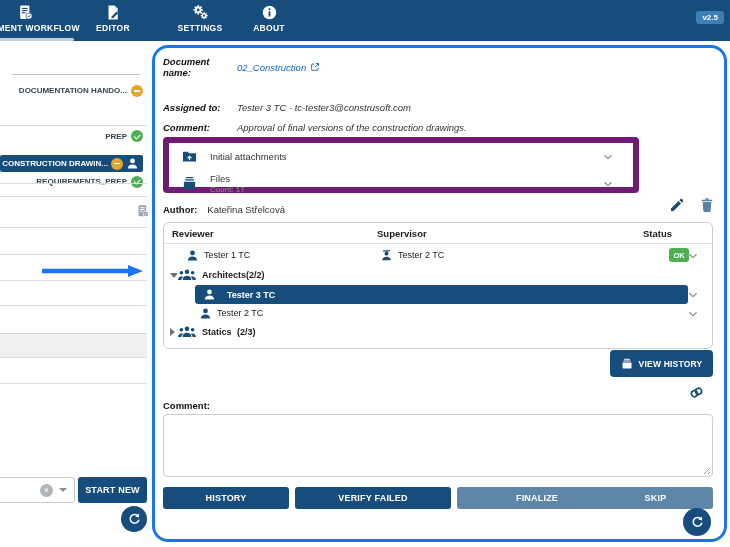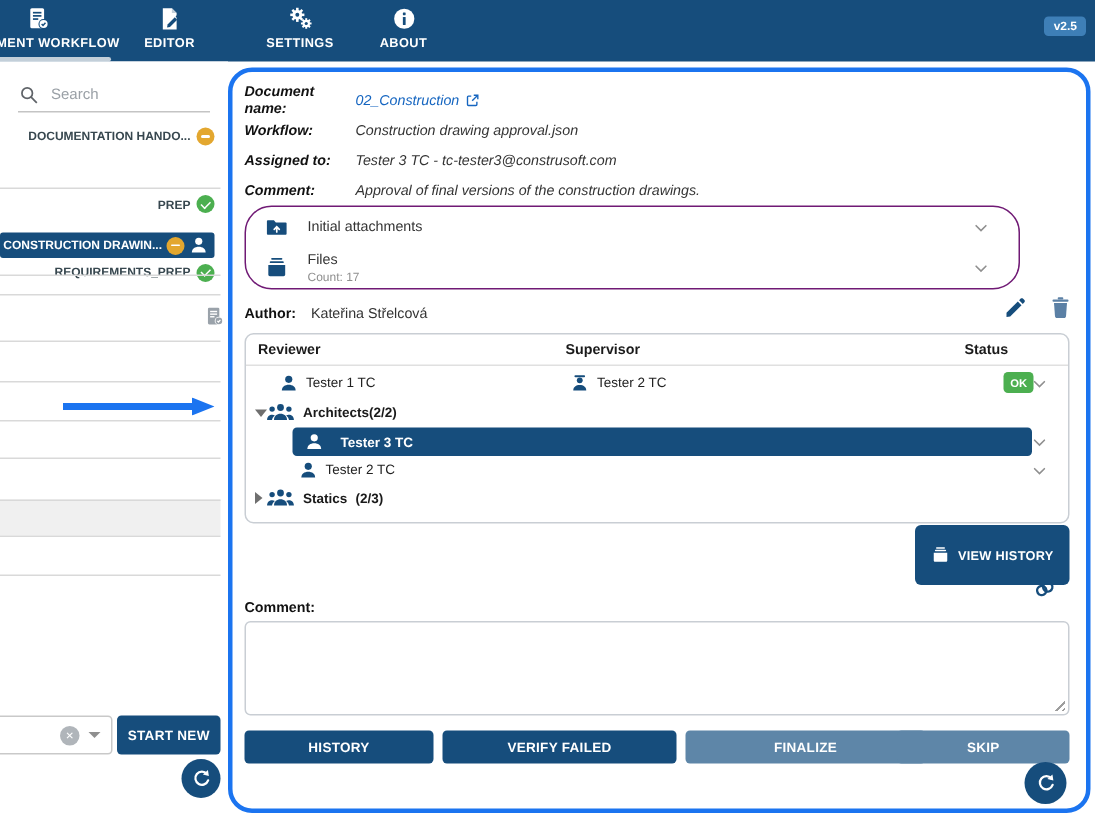--- a/index.html
+++ b/index.html
@@ -52,21 +52,21 @@
   .refresh-side{position:absolute;left:121px;top:465px;width:26px;height:26px;}
   .refresh-side svg,.refresh-panel svg{width:15px;height:15px;}
   
   .panel{position:absolute;left:152px;top:45px;width:575px;height:497px;box-sizing:border-box;
     border:3px solid #1b74f0;border-radius:16px;background:#fff;}
   .field-row{position:absolute;left:8px;height:16px;display:flex;align-items:center;font-style:italic;}
   .field-label{width:74px;font-size:9.5px;font-weight:bold;color:#111;flex:0 0 74px;}
   .field-value{font-size:9.5px;color:#333;white-space:nowrap;}
   .field-link{color:#1565c0;display:flex;align-items:center;gap:4px;cursor:pointer;}
   .field-link svg{width:10px;height:10px;color:#1565c0;}
-  .attach-card{position:absolute;left:8px;top:89px;width:517px;height:56px;border:1px solid #701a75;border-radius:18px;box-sizing:border-box;}
+  .attach-card{position:absolute;left:8px;top:89px;width:476px;height:56px;border:6px solid #701a75;border-radius:4px;box-sizing:border-box;}
   .attach-row{position:relative;height:27px;display:flex;align-items:center;cursor:pointer;}
   .attach-row svg.aicon{width:15px;height:15px;margin-left:13px;flex:0 0 auto;}
   .attach-text{margin-left:13px;display:flex;flex-direction:column;justify-content:center;}
   .attach-label{font-size:9.5px;color:#333;}
   .attach-sub{font-size:8px;color:#8f8f8f;margin-top:1px;}
   .chev{width:12px;height:12px;color:#8f8f8f;position:absolute;cursor:pointer;}
   .attach-row .chev{right:19px;top:8px;position:absolute;}
   .author-row{position:absolute;left:8px;top:152px;height:18px;display:flex;align-items:center;}
   .author-label{font-size:9.5px;font-weight:bold;color:#111;}
   .author-name{font-size:9.5px;color:#333;margin-left:10px;}
@@ -84,21 +84,21 @@
   .rv-row .chev{left:523px;top:4px;}
   .tri-down{position:absolute;left:6px;top:7px;width:0;height:0;border-left:4px solid transparent;border-right:4px solid transparent;border-top:5px solid #6f6f6f;cursor:pointer;}
   .tri-right{position:absolute;left:6px;top:5px;width:0;height:0;border-top:4px solid transparent;border-bottom:4px solid transparent;border-left:5px solid #6f6f6f;cursor:pointer;}
   .g-icon{position:absolute;left:12px;top:1px;width:22px;height:16px;color:#164d7c;}
   .g-icon svg{width:100%;height:100%;}
   .rv-group-name{position:absolute;left:38px;top:4px;font-size:9px;font-weight:bold;color:#1a1a1a;}
   .rv-group-count{position:absolute;top:4px;font-size:9px;font-weight:bold;color:#1a1a1a;}
   .sel-pill{position:absolute;left:31px;top:0;width:493px;height:19px;background:#164d7c;border-radius:3px;display:flex;align-items:center;cursor:pointer;}
   .sel-pill .p-icon{position:static;margin-left:8px;color:#fff;}
   .sel-pill .sel-name{font-size:9px;font-weight:bold;color:#fff;margin-left:11px;}
-  .view-history{position:absolute;left:455px;top:302px;width:103px;height:40px;background:#164d7c;border:none;border-radius:4px;
+  .view-history{position:absolute;left:455px;top:302px;width:103px;height:27px;background:#164d7c;border:none;border-radius:4px;
     color:#fff;display:flex;align-items:center;justify-content:center;gap:6px;cursor:pointer;font-family:inherit;}
   .view-history svg{width:12px;height:12px;}
   .view-history span{font-size:8.5px;font-weight:bold;letter-spacing:.2px;}
   .chain-icon{position:absolute;left:533px;top:336px;width:17px;height:17px;color:#164d7c;cursor:pointer;}
   .comment-label{position:absolute;left:8px;top:352px;font-size:9.5px;font-weight:bold;color:#111;}
   .comment-wrap{position:absolute;left:8px;top:366px;width:550px;height:63px;}
   .comment-area{width:100%;height:100%;box-sizing:border-box;border:1px solid #c9ced4;border-radius:4px;resize:none;outline:none;font-family:inherit;font-size:9.5px;padding:5px;}
   .resize-grip{position:absolute;right:3px;bottom:3px;width:9px;height:9px;cursor:nwse-resize;
     background:repeating-linear-gradient(135deg,transparent 0 2px,#9e9e9e 2px 3px);
     clip-path:polygon(100% 0,100% 100%,0 100%);}
@@ -164,27 +164,20 @@
         <rect x="10.7" y="6" width="2.6" height="2.6" rx=".5" fill="#164d7c"></rect>
         <rect x="10.7" y="10.3" width="2.6" height="7.5" rx=".5" fill="#164d7c"></rect>
       </svg>
     <span class="tab-label">ABOUT</span>
   </div>
   <div class="tab-underline"></div>
   <span class="version-badge">v2.5</span>
 </div>
 
 <div class="sidebar">
-  <div class="search-row">
-    <svg viewBox="0 0 24 24" fill="none" stroke="currentColor" stroke-width="2">
-        <circle cx="10.5" cy="10.5" r="6"></circle>
-        <path d="M15 15l6.5 6.5"></path>
-      </svg>
-    <input class="search-input" type="text" placeholder="Search" style="">
-  </div>
   <div class="search-underline"></div>
 
   <div class="side-items">
     <div class="side-item">
       <span class="side-item-label">DOCUMENTATION HANDO...</span>
       <span class="dot warn"></span>
     </div>
     <div class="side-item">
       <span class="side-item-label">PREP</span>
       <span class="dot ok"></span>
@@ -255,24 +248,20 @@
   <div class="field-row" style="top:11px">
     <span class="field-label">Document name:</span>
     <span class="field-value field-link">
       <span>02_Construction</span>
       <svg viewBox="0 0 24 24" fill="none" stroke="currentColor" stroke-width="2.2">
           <path d="M10 5H5.5A1.5 1.5 0 0 0 4 6.5v12A1.5 1.5 0 0 0 5.5 20h12a1.5 1.5 0 0 0 1.5-1.5V14"></path>
           <path d="M14 3.5h6.5V10"></path>
           <path d="M20 4 11.5 12.5"></path>
         </svg>
     </span>
-  </div>
-  <div class="field-row" style="top:31px">
-    <span class="field-label">Workflow:</span>
-    <span class="field-value">Construction drawing approval.json</span>
   </div>
   <div class="field-row" style="top:51px">
     <span class="field-label">Assigned to:</span>
     <span class="field-value">Tester 3 TC - tc-tester3@construsoft.com</span>
   </div>
   <div class="field-row" style="top:71px">
     <span class="field-label">Comment:</span>
     <span class="field-value">Approval of final versions of the construction drawings.</span>
   </div>
 

